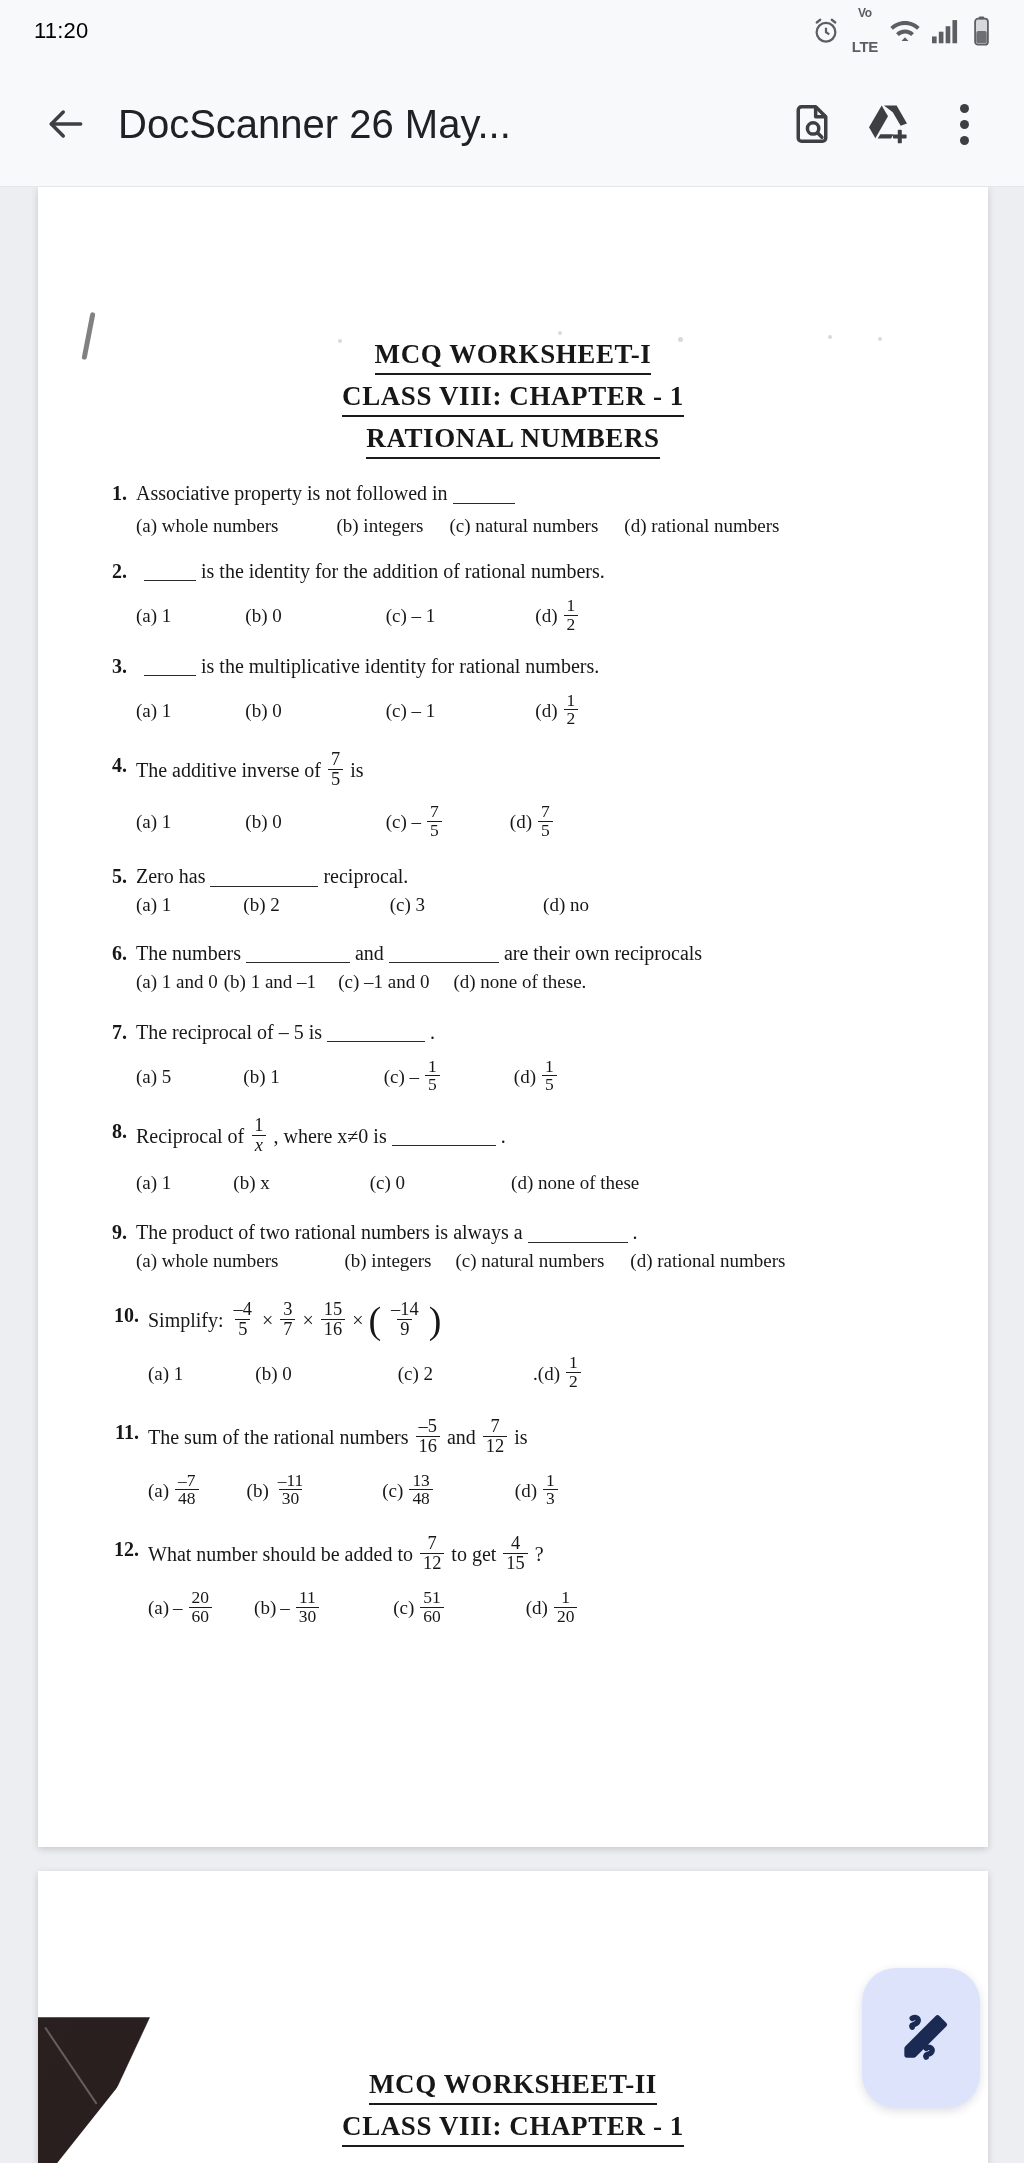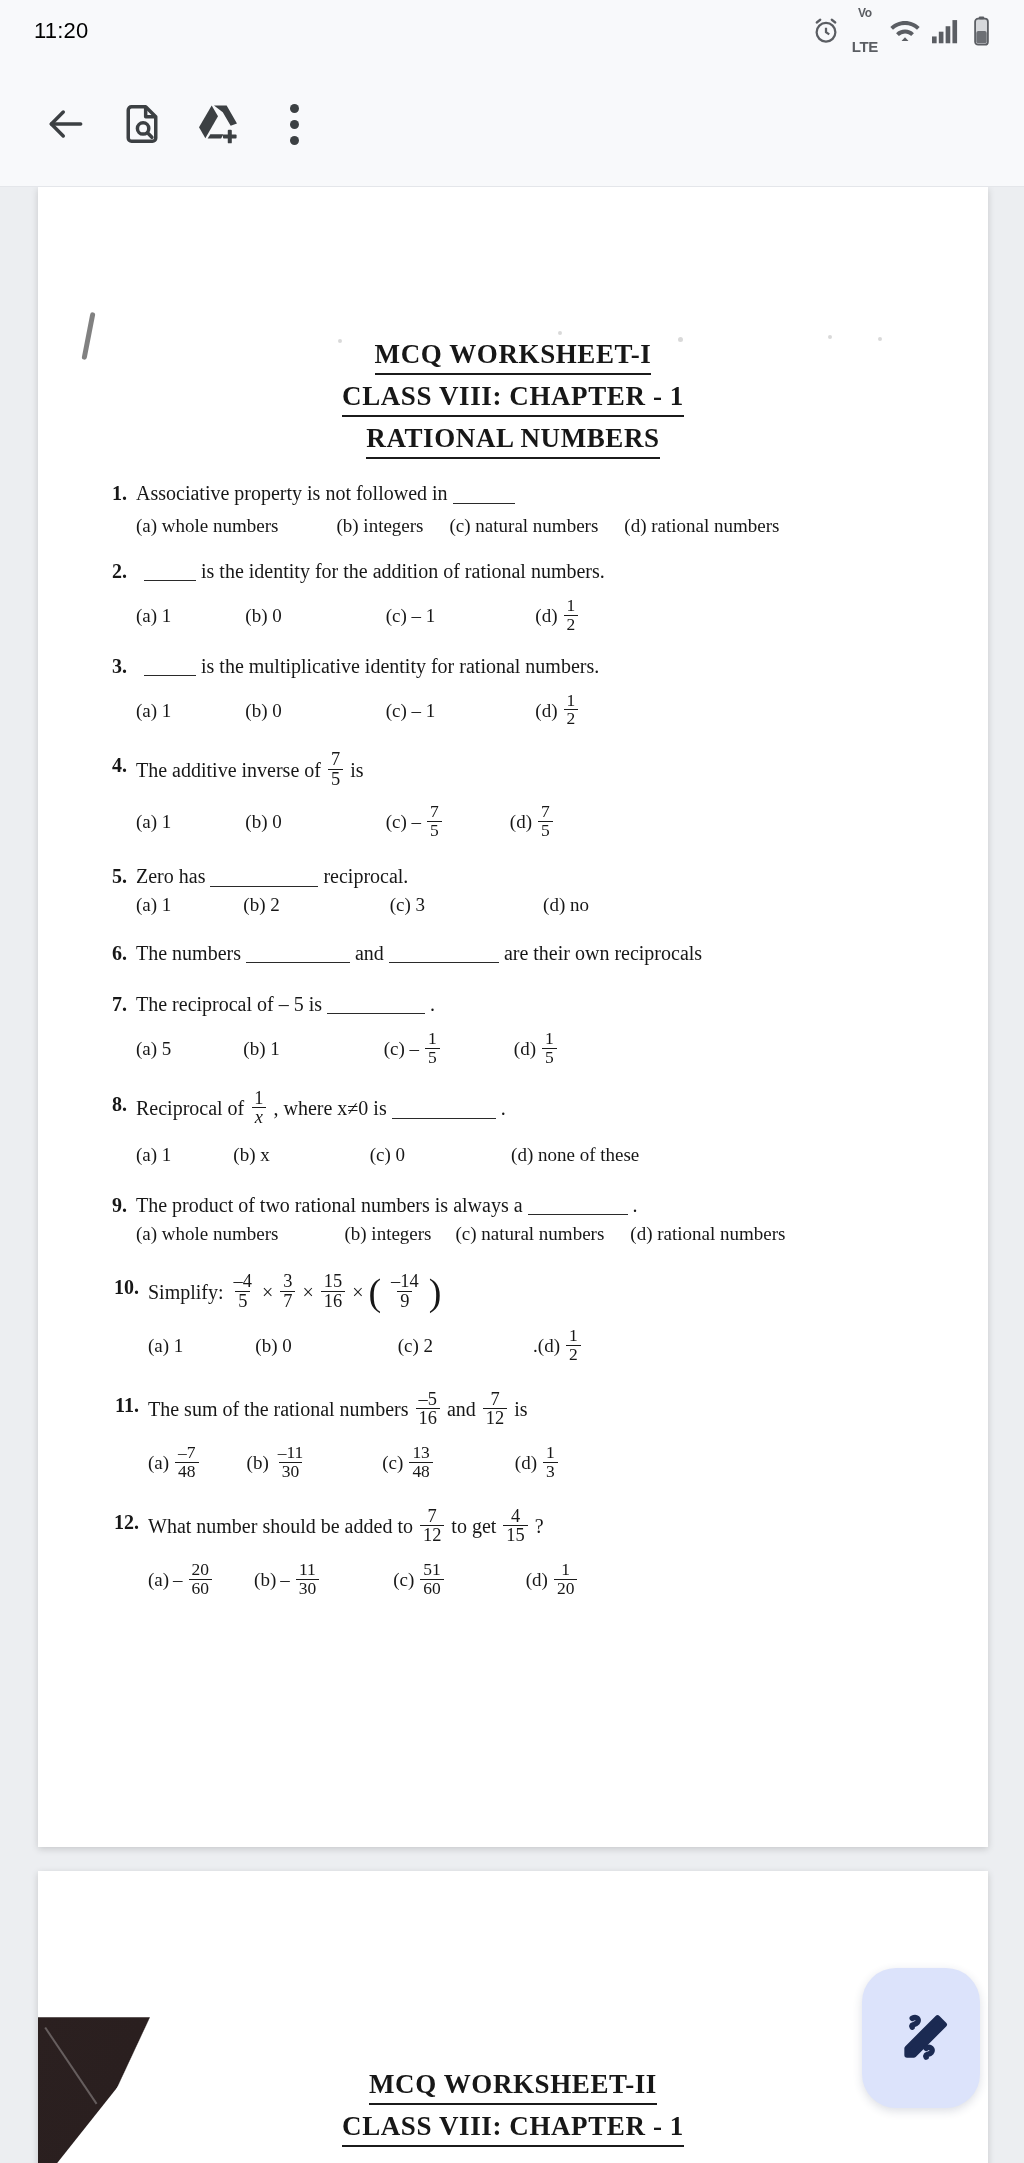--- a/index.html
+++ b/index.html
@@ -178,20 +178,21 @@
     </div>
   </div>
 
   <div class="appbar">
     <button class="ab-btn">
       <svg width="44" height="44" viewBox="0 0 24 24" fill="none" stroke="#3c4043" stroke-width="1.9" stroke-linecap="round" stroke-linejoin="round">
         <path d="M20 12H4"></path>
           <path d="M10.5 5.5 4 12l6.5 6.5"></path>
       </svg>
     </button>
+    <div class="ab-title">DocScanner 26 May...</div>
 
     <button class="ab-btn">
       <svg width="44" height="44" viewBox="0 0 24 24" fill="none" stroke="#3c4043" stroke-width="1.9" stroke-linejoin="round">
         <path d="M14 2.6H6.3A1.8 1.8 0 0 0 4.5 4.4v15.2a1.8 1.8 0 0 0 1.8 1.8h11.4a1.8 1.8 0 0 0 1.8-1.8V8z"></path>
         <path d="M14 2.6V8h5.5"></path>
         <circle cx="12.6" cy="14.4" r="3.1"></circle>
         <path d="m15 16.8 2.4 2.4" stroke-linecap="round"></path>
       </svg>
     </button>
 
@@ -350,20 +351,26 @@
           <div class="q" style="margin-top:20px">
             <div class="qnum">6.</div>
             <div class="qbody">
               <div class="qtext">
                 <span>The numbers</span>
                 <span class="blank" style="width:104px"></span>
                 <span>and</span>
                 <span class="blank" style="width:110px"></span>
                 <span>are their own reciprocals</span>
               </div>
+              <div class="opts" style="margin-top:1px">
+                <span class="opt" style="margin-right:6px">(a) 1 and 0</span>
+                <span class="opt" style="margin-right:22px">(b) 1 and –1</span>
+                <span class="opt" style="margin-right:24px">(c) –1 and 0</span>
+                <span class="opt">(d) none of these.</span>
+              </div>
             </div>
           </div>
 
           <div class="q" style="margin-top:22px">
             <div class="qnum">7.</div>
             <div class="qbody">
               <div class="qtext">
                 <span>The reciprocal of – 5 is</span>
                 <span class="blank" style="width:98px"></span>
                 <span>.</span>

